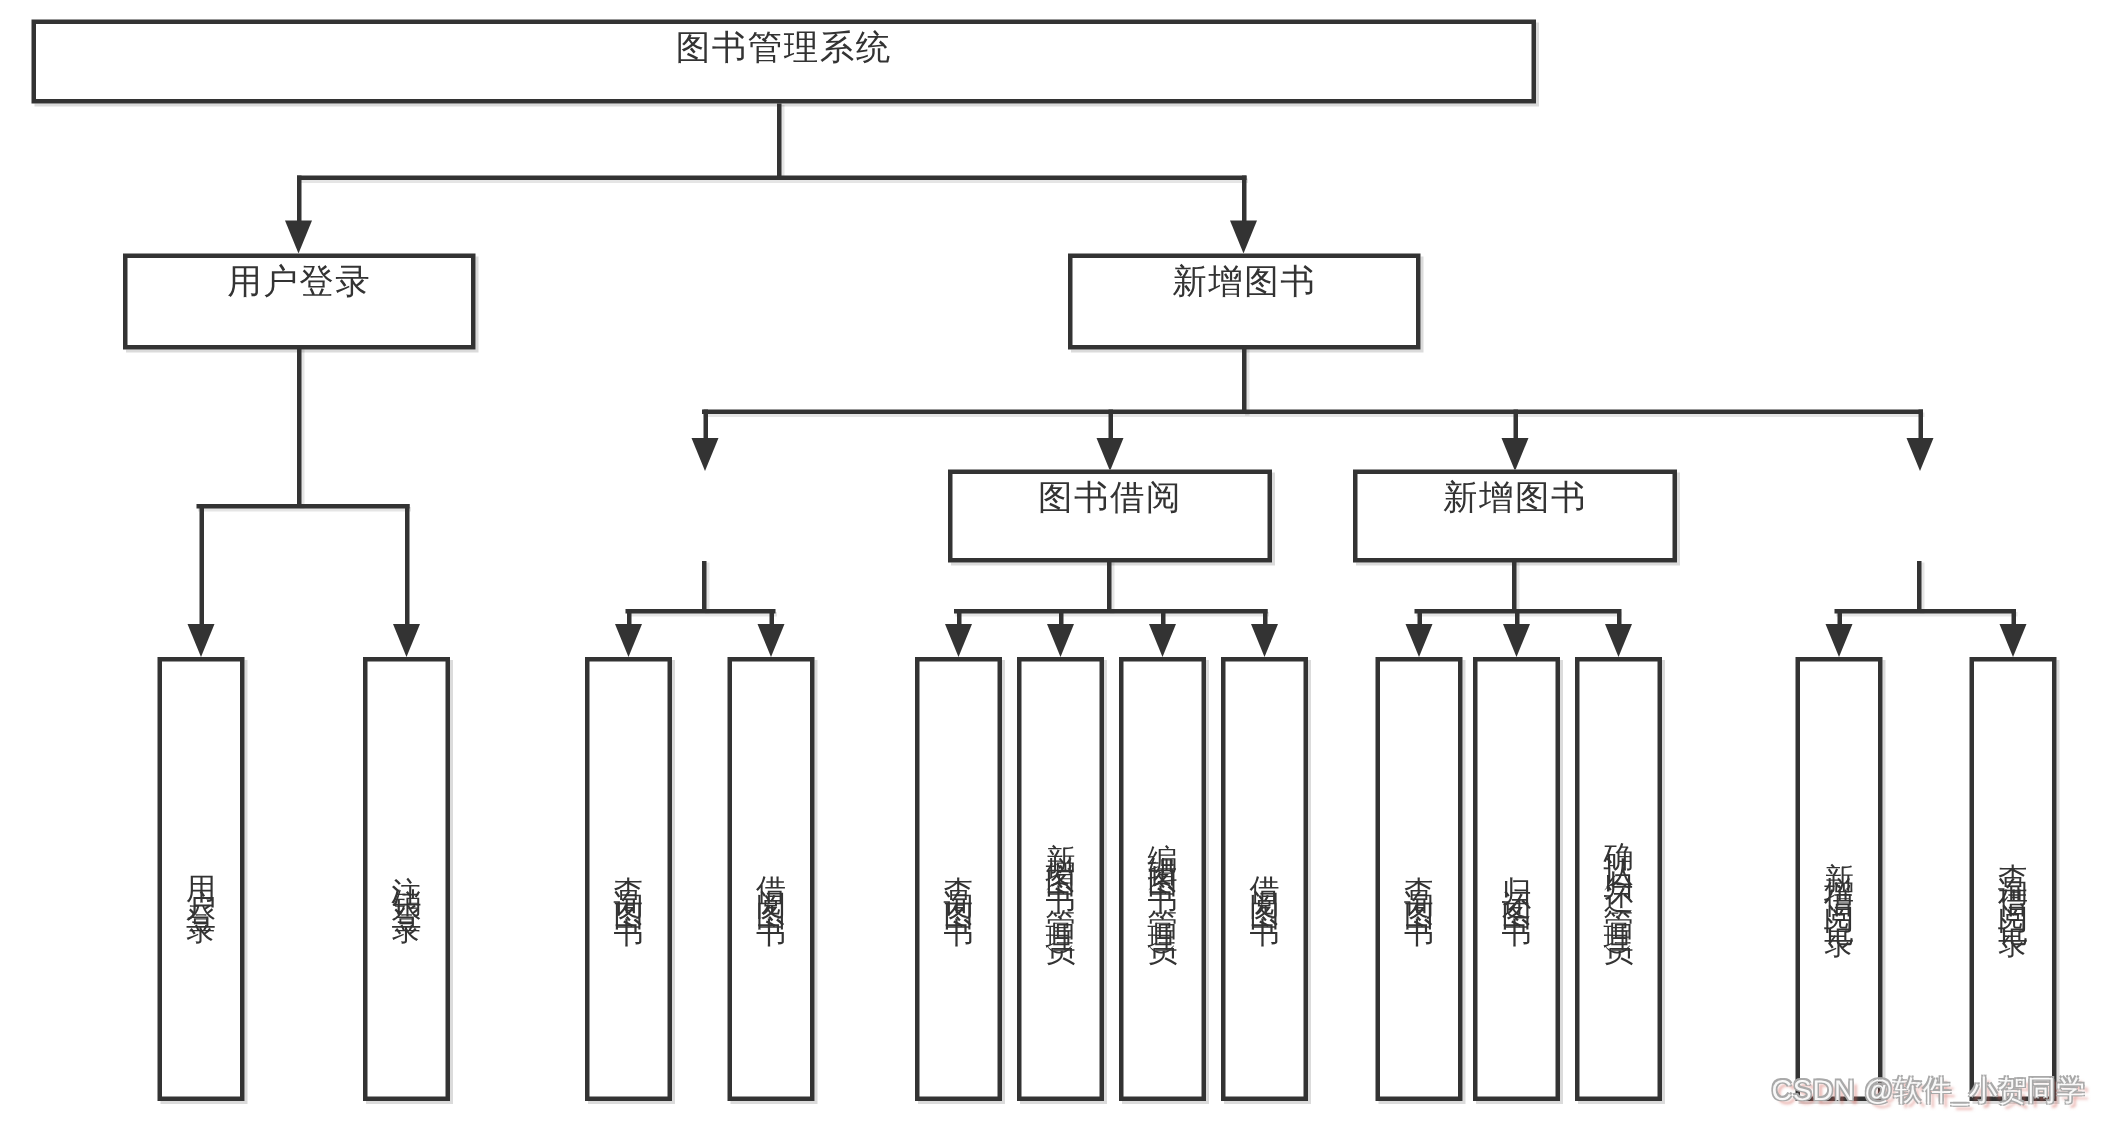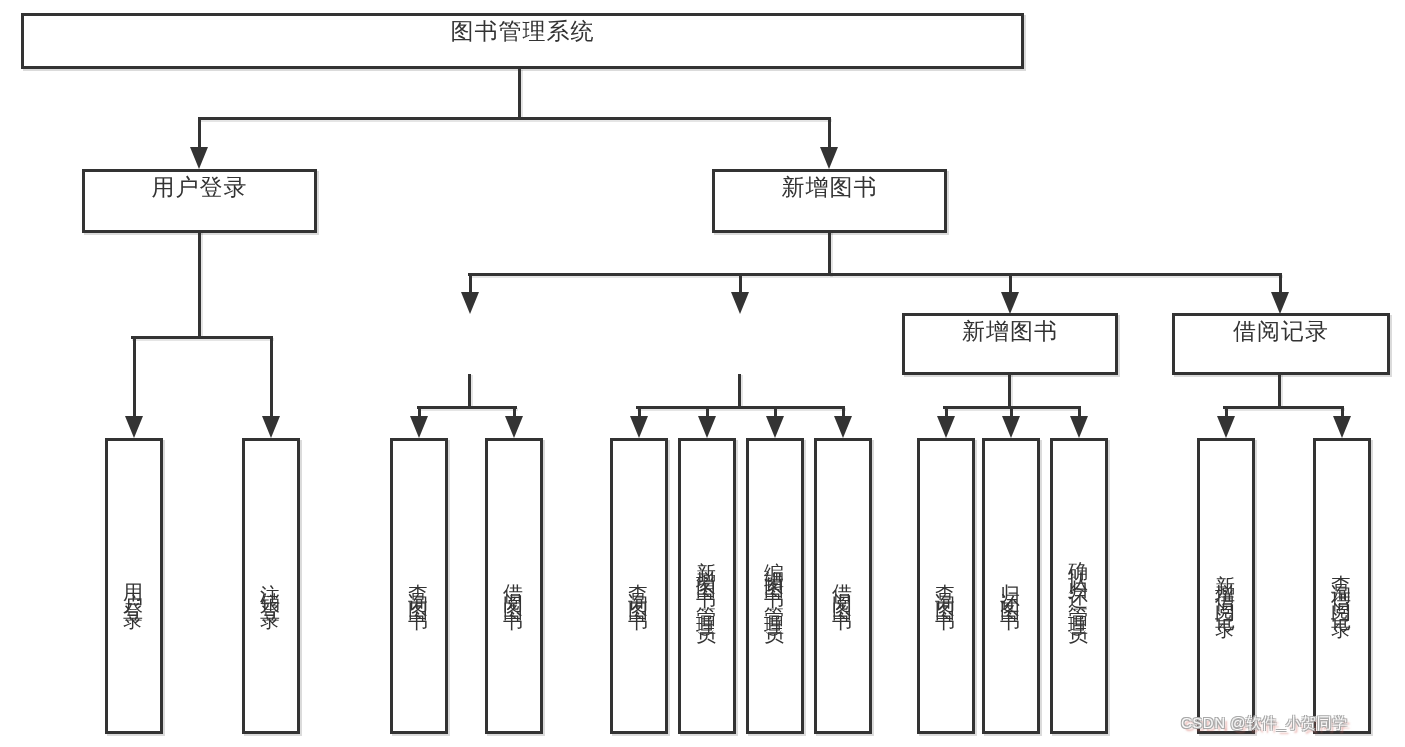--- a/index.html
+++ b/index.html
@@ -54,21 +54,21 @@
     content:"";position:absolute;left:7.5px;top:0;bottom:14px;width:3px;background:#333333;
   }
   .arrow::after{
     content:"";position:absolute;left:0;bottom:0;width:0;height:0;
     border-left:9px solid transparent;border-right:9px solid transparent;
     border-top:22px solid #333333;
   }
   #watermark{
     position:absolute;
     left:1181px;top:714px;
-    font-size:15px;
+    font-size:19px;
     letter-spacing:0.5px;
     color:rgba(255,255,255,0.92);
     text-shadow:
       -1px -1px 0 #a9a9a9, 1px -1px 0 #a9a9a9,
       -1px 1px 0 #a9a9a9, 1px 1px 0 #a9a9a9,
       3px 3px 2px rgba(212,98,90,0.55);
     z-index:10;
     white-space:nowrap;
   }
 </style>
@@ -98,25 +98,25 @@
   <i class="arrow" style="left:125px;top:336px;height:102px;"></i>
   <i class="arrow" style="left:262px;top:336px;height:102px;"></i>
 
   <div class="vline" style="left:828px;top:232px;height:44px;"></div>
   <div class="hline" style="left:468px;top:273px;width:814px;"></div>
   <i class="arrow" style="left:461px;top:273px;height:41px;"></i>
   <i class="arrow" style="left:731px;top:273px;height:41px;"></i>
   <i class="arrow" style="left:1001px;top:273px;height:41px;"></i>
   <i class="arrow" style="left:1271px;top:273px;height:41px;"></i>
 
+  <div class="node" style="left:632px;top:313px;width:216px;height:62px;">
+    <span>图书借阅</span>
+  </div>
   <div class="node" style="left:902px;top:313px;width:216px;height:62px;">
     <span>新增图书</span>
-  </div>
-  <div class="node" style="left:1172px;top:313px;width:218px;height:62px;">
-    <span>借阅记录</span>
   </div>
 
   <div class="vline" style="left:468px;top:374px;height:34px;"></div>
   <div class="hline" style="left:417px;top:406px;width:100px;"></div>
   <i class="arrow" style="left:410px;top:406px;height:32px;"></i>
   <i class="arrow" style="left:505px;top:406px;height:32px;"></i>
 
   <div class="vline" style="left:738px;top:374px;height:34px;"></div>
   <div class="hline" style="left:636px;top:406px;width:209px;"></div>
   <i class="arrow" style="left:630px;top:406px;height:32px;"></i>

